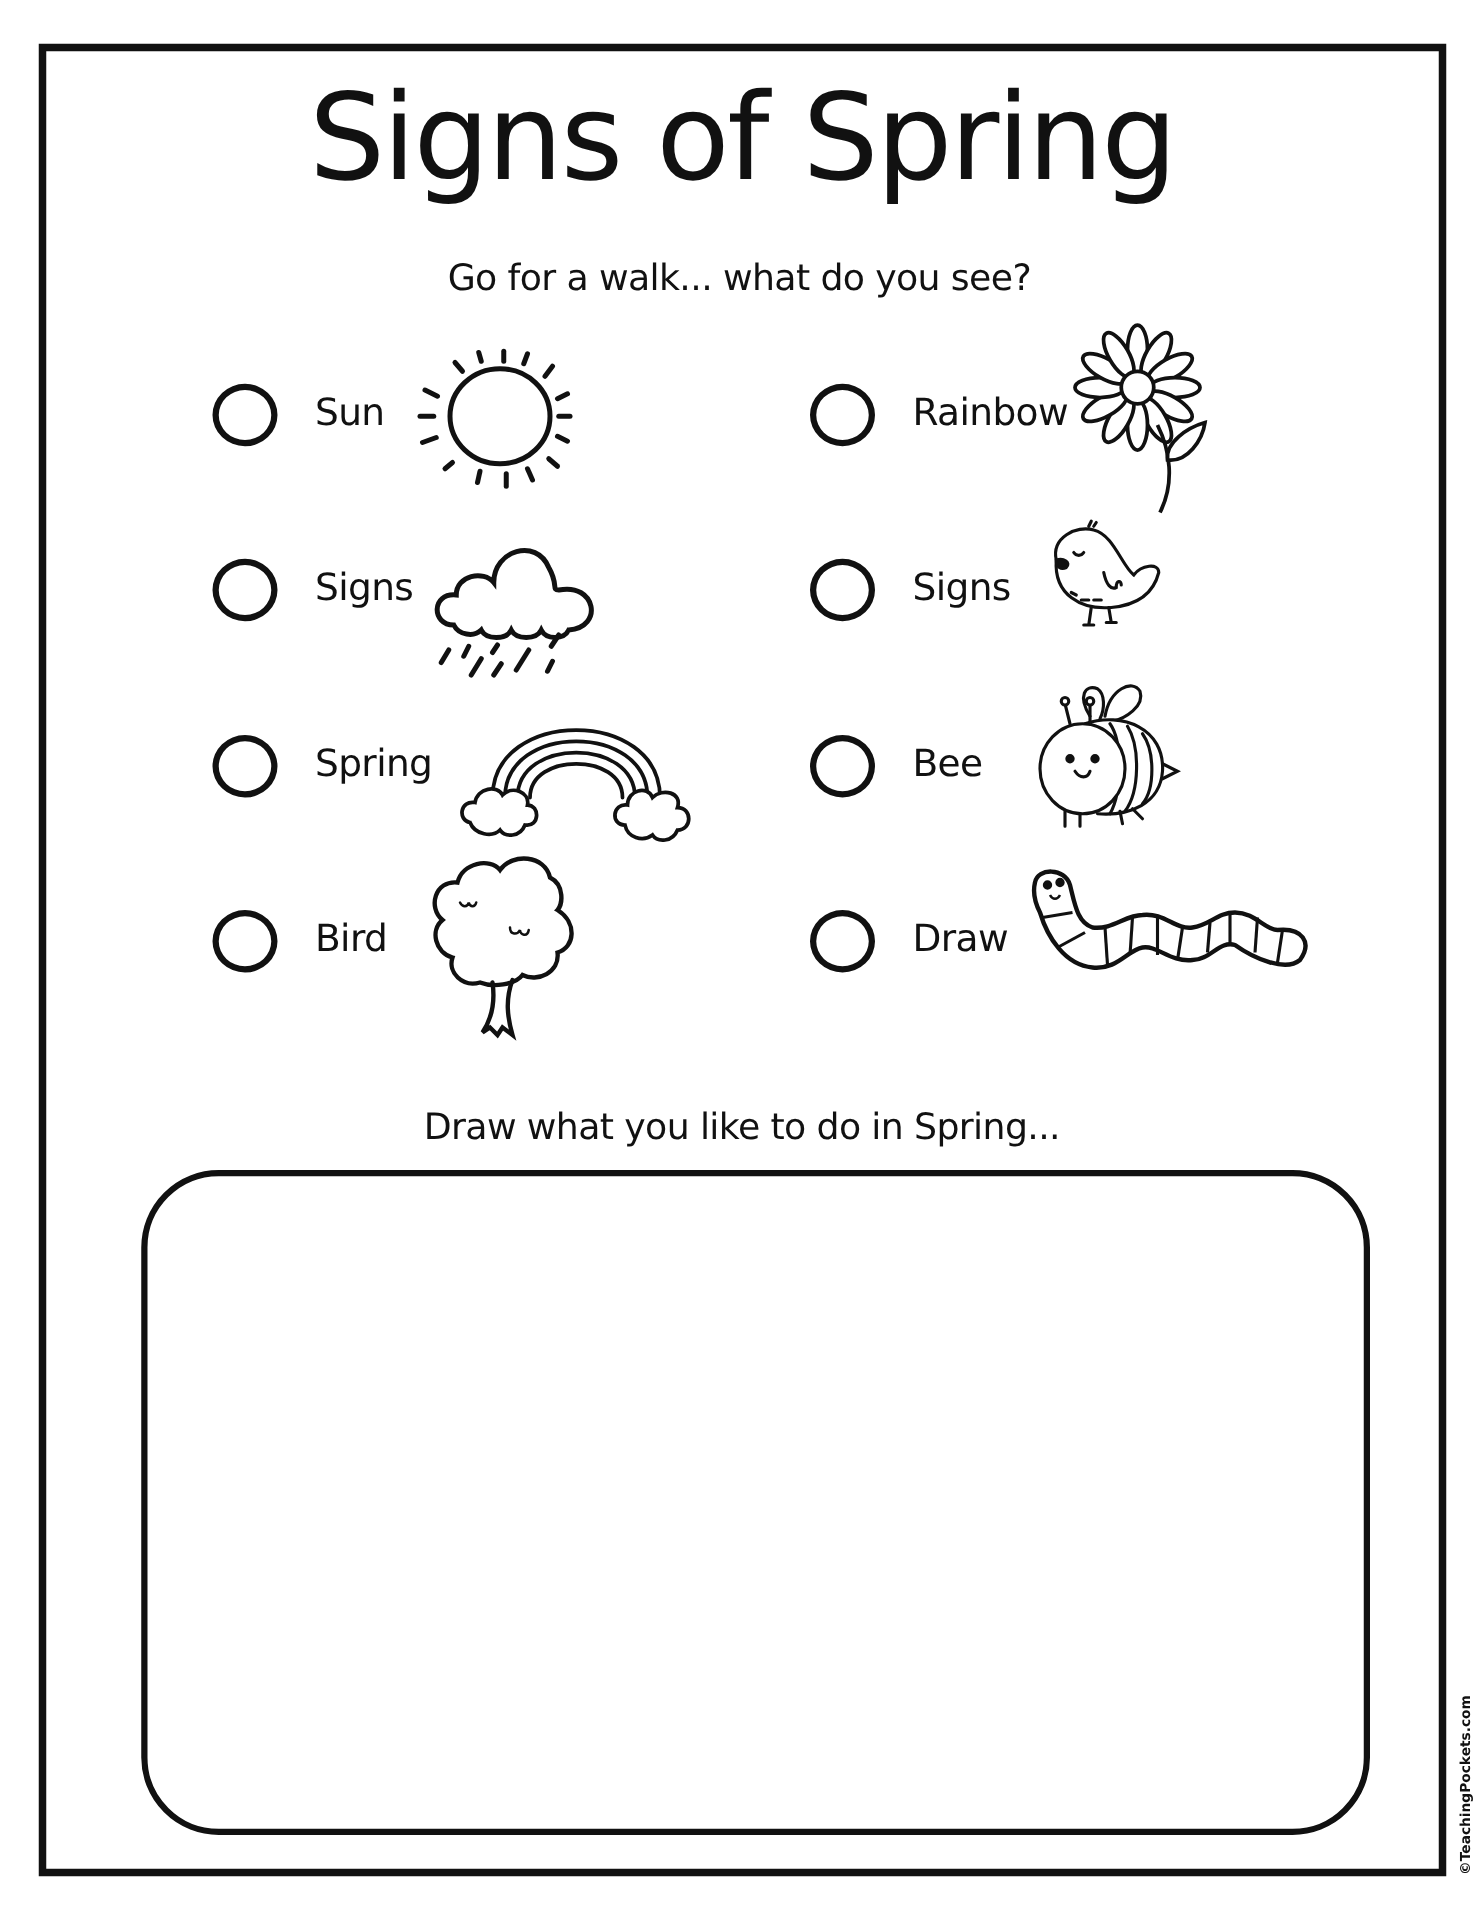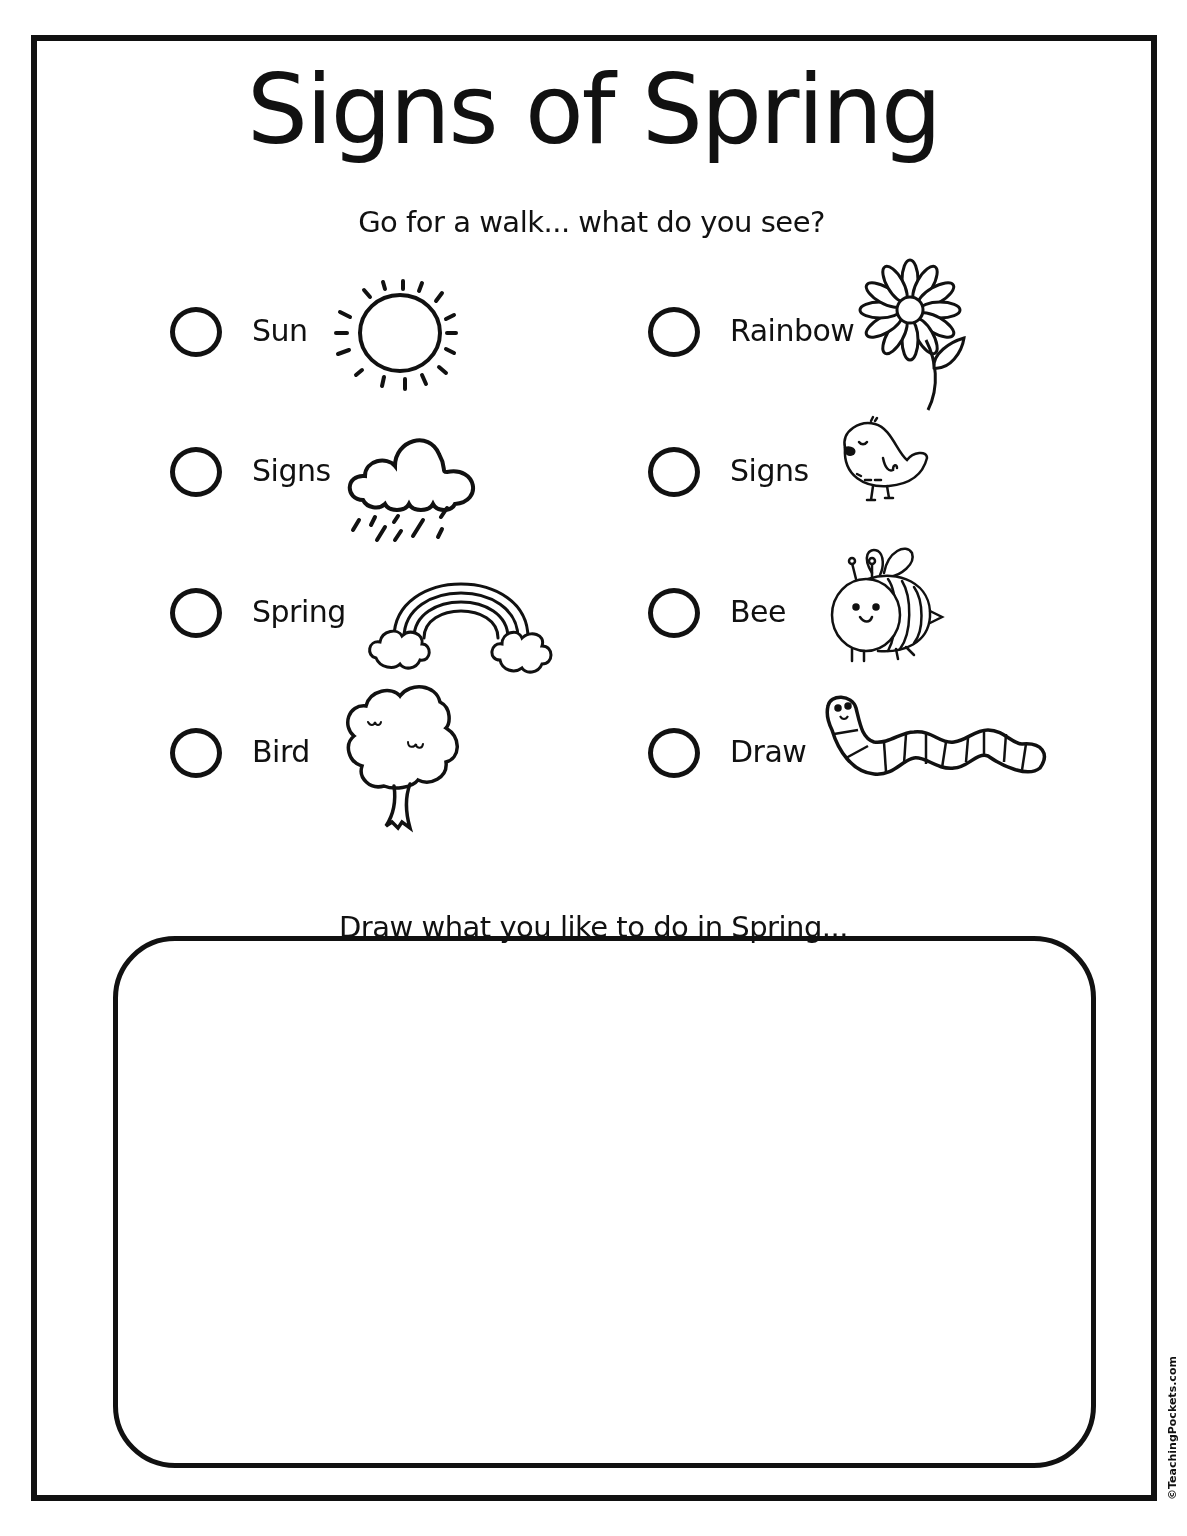--- a/index.html
+++ b/index.html
@@ -4,21 +4,21 @@
   <style>
     html, body { margin: 0; padding: 0; background: #ffffff; }
     body { width: 1187px; height: 1536px; position: relative; overflow: hidden; font-family: "DejaVu Sans", sans-serif; color: #111; }
     .frame { position: absolute; left: 31px; top: 35px; width: 1114px; height: 1454px; border: 6px solid #111; }
     .title { position: absolute; left: 0; top: 62px; width: 1187px; text-align: center; font-size: 96px; letter-spacing: -2px; font-weight: normal; line-height: 1; }
     .subtitle { position: absolute; left: 0; top: 205px; width: 1183px; text-align: center; font-size: 29px; letter-spacing: -0.5px; }
     .item { position: absolute; height: 60px; }
     .check { position: absolute; left: 0; top: 0; width: 40px; height: 40px; border: 5px solid #111; border-radius: 50%; box-sizing: border-box; width: 52px; height: 50px; cursor: pointer; }
     .label { position: absolute; left: 82px; top: 6px; font-size: 30px; white-space: nowrap; letter-spacing: -0.5px; }
     .pic { position: absolute; }
-    .draw-label { position: absolute; left: 0; top: 884px; width: 1187px; text-align: center; font-size: 29px; letter-spacing: -0.5px; margin-top: 26px; }
+    .draw-label { position: absolute; left: 0; top: 884px; width: 1187px; text-align: center; font-size: 29px; letter-spacing: -0.5px; }
     .draw-box { position: absolute; left: 113px; top: 936px; width: 973px; height: 522px; border: 5px solid #111; border-radius: 62px; }
     .copyright { position: absolute; left: 1166px; top: 1500px; transform-origin: 0 0; transform: rotate(-90deg); font-size: 11px; font-weight: bold; white-space: nowrap; }
     svg { overflow: visible; }
   </style>
 </head>
 <body>
 
 <div class="frame"></div>
 
 <h1 class="title" style="margin:0;">Signs of Spring</h1>

